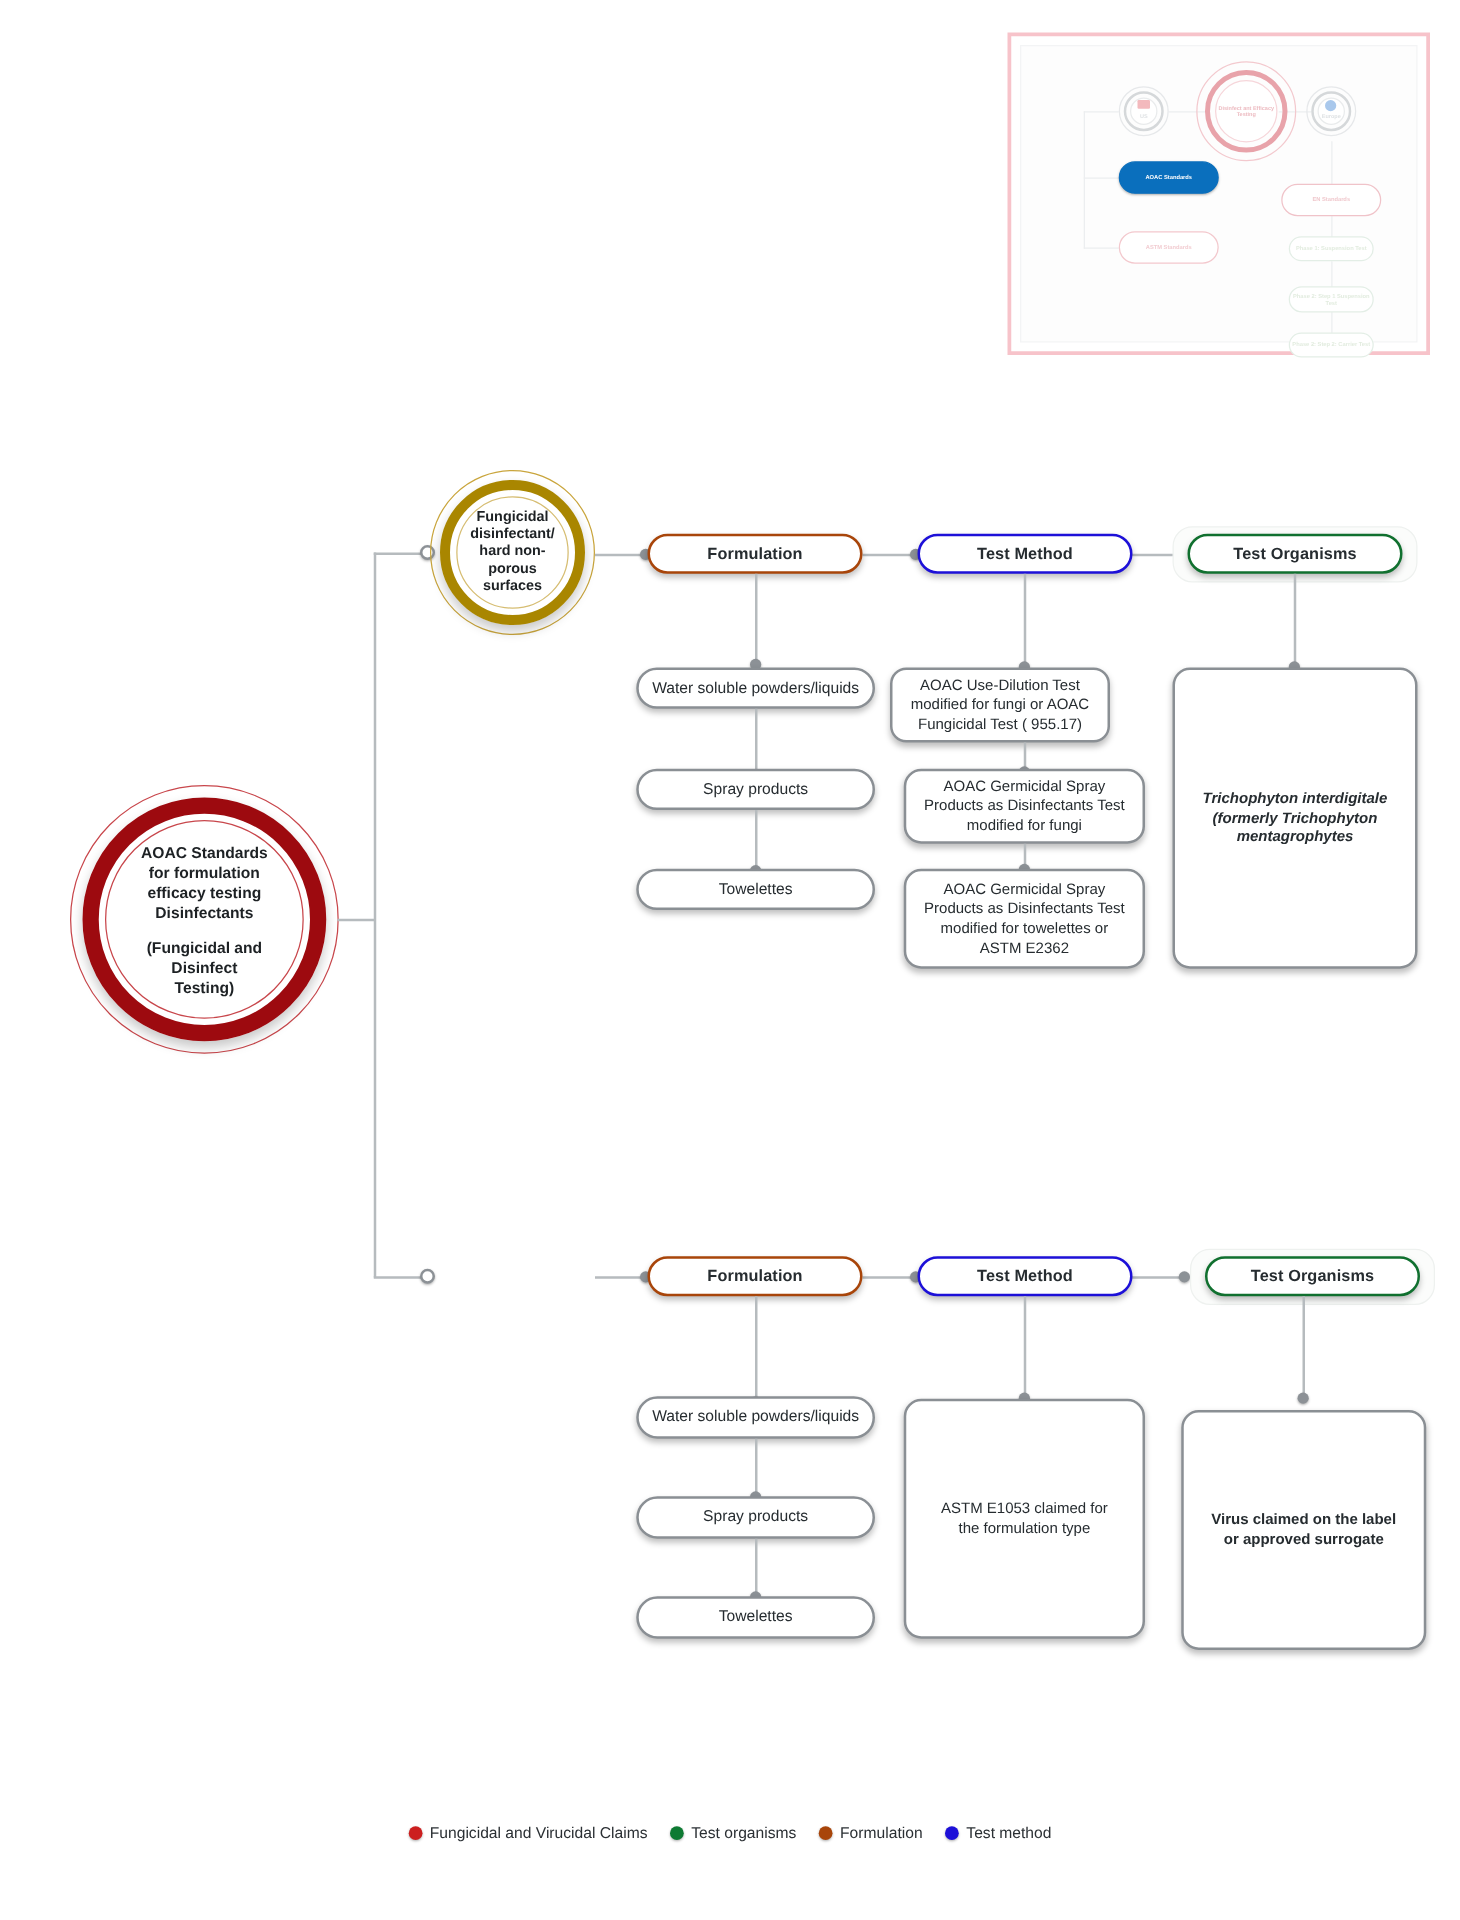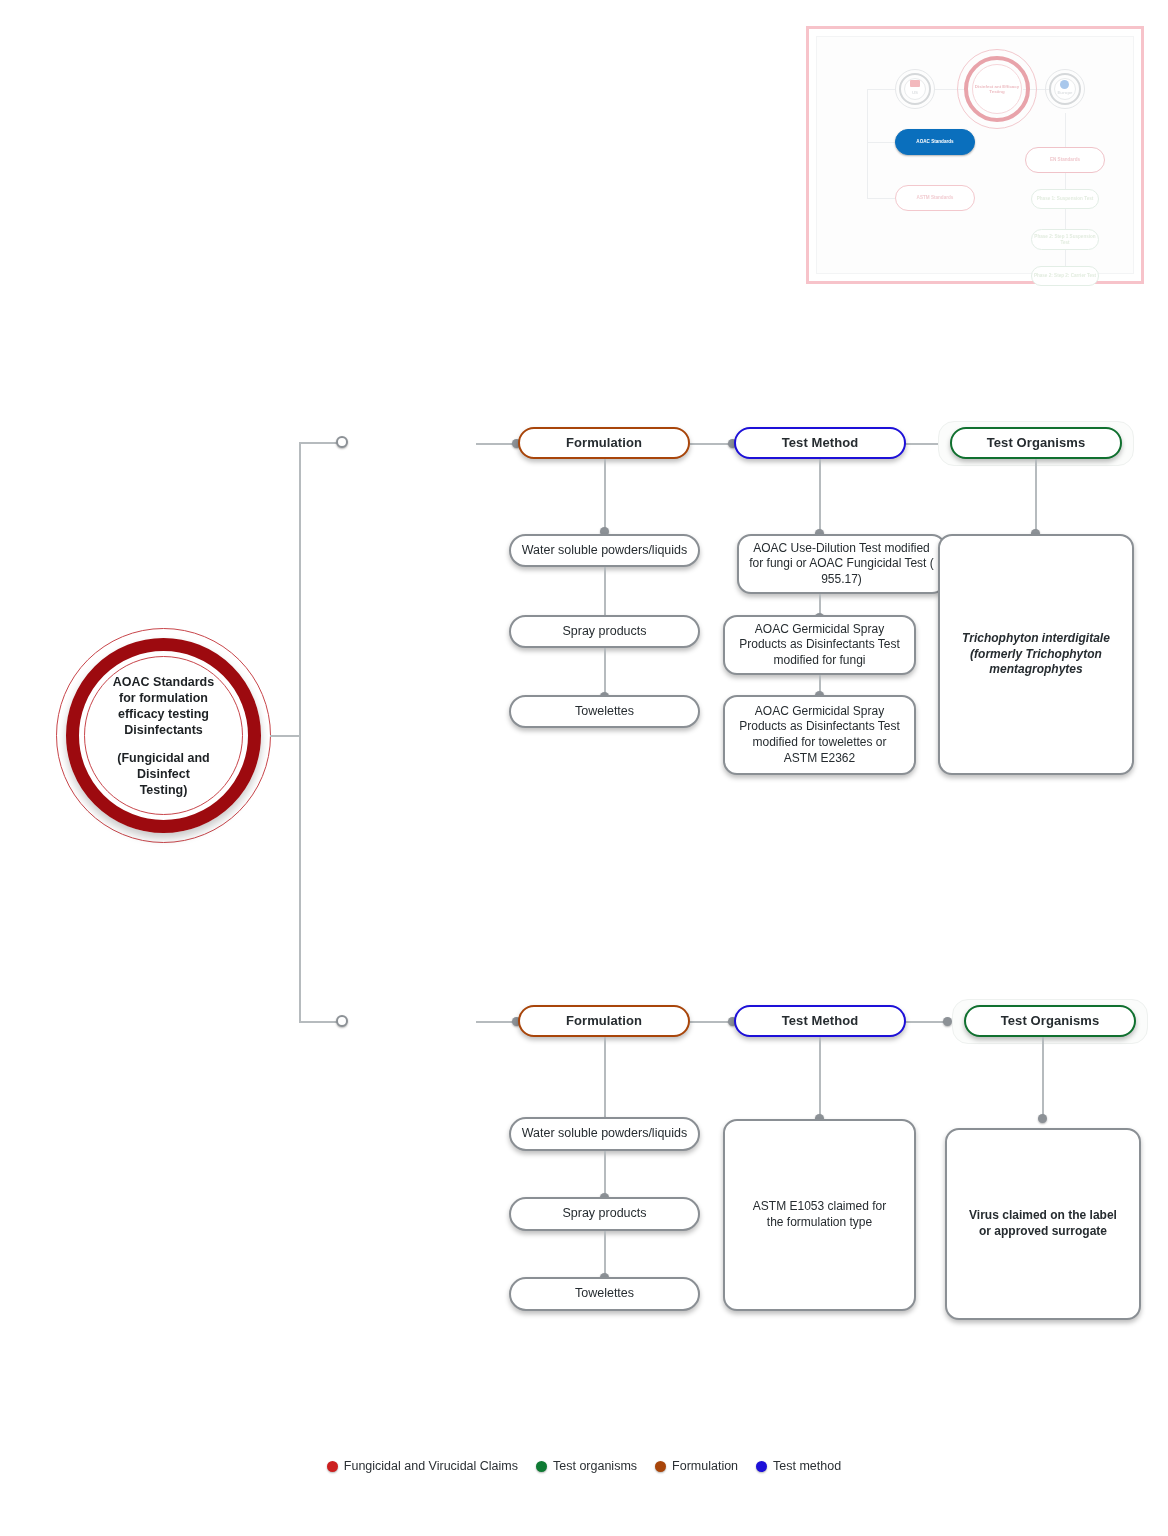--- a/index.html
+++ b/index.html
@@ -175,20 +175,26 @@
     </div>
   </div>
 
   <div class="ln lnh" style="left:270px; top:735px; width:30px;"></div>
   <div class="ln lnv" style="left:299px; top:442px; height:580px;"></div>
   <div class="ln lnh" style="left:299px; top:442px; width:42px;"></div>
   <div class="ln lnh" style="left:299px; top:1021px; width:42px;"></div>
   <div class="odot" style="left:336px; top:436px;"></div>
   <div class="odot" style="left:336px; top:1015px;"></div>
 
+  <div class="circnode" style="left:344px; top:376px; width:132px; height:132px;">
+    <div class="ring" style="left:0; top:0; width:132px; height:132px; border:1px solid #c9a53c;"></div>
+    <div class="ring" style="left:8px; top:8px; width:116px; height:116px; border:8px solid #a98600; box-shadow:0 5px 9px rgba(0,0,0,.22);"></div>
+    <div class="ring" style="left:21px; top:21px; width:90px; height:90px; border:1px solid #d6bd72; background:#fff;"></div>
+    <div class="label" style="font-size:11.5px; line-height:1.2; padding:0 26px;">Fungicidal disinfectant/ hard non-porous surfaces</div>
+  </div>
 
   <div class="ln lnh" style="left:476px; top:443px; width:43px;"></div>
   <div class="dot" style="left:512px; top:439px;"></div>
   <div class="ln lnh" style="left:690px; top:443px; width:43px;"></div>
   <div class="dot" style="left:728px; top:439px;"></div>
   <div class="ln lnh" style="left:905px; top:443px; width:42px;"></div>
   <div class="dot" style="left:943px; top:439px;"></div>
 
   <div class="pill c-form" style="left:518px; top:427px; width:172px; height:32px;">
     <span class="txt hdr">Formulation</span>
@@ -212,21 +218,21 @@
     <span class="txt body">Spray products</span>
   </div>
   <div class="ln lnv" style="left:604px; top:648px; height:49px;"></div>
   <div class="dot" style="left:600px; top:692px;"></div>
   <div class="pill" style="left:509px; top:695px; width:191px; height:33px;">
     <span class="txt body">Towelettes</span>
   </div>
 
   <div class="ln lnv" style="left:819px; top:459px; height:75px;"></div>
   <div class="dot" style="left:815px; top:529px;"></div>
-  <div class="rrect" style="left:737px; top:534px; width:209px; height:60px;">
+  <div class="rrect" style="left:712px; top:534px; width:176px; height:60px;border-radius:13px;">
     <span class="txt sm">AOAC Use-Dilution Test modified for fungi or AOAC Fungicidal Test ( 955.17)</span>
   </div>
   <div class="ln lnv" style="left:819px; top:594px; height:24px;"></div>
   <div class="dot" style="left:815px; top:613px;"></div>
   <div class="rrect" style="left:723px; top:615px; width:193px; height:60px;">
     <span class="txt sm">AOAC Germicidal Spray Products as Disinfectants Test modified for fungi</span>
   </div>
   <div class="ln lnv" style="left:819px; top:675px; height:22px;"></div>
   <div class="dot" style="left:815px; top:691px;"></div>
   <div class="rrect" style="left:723px; top:695px; width:193px; height:80px;">

